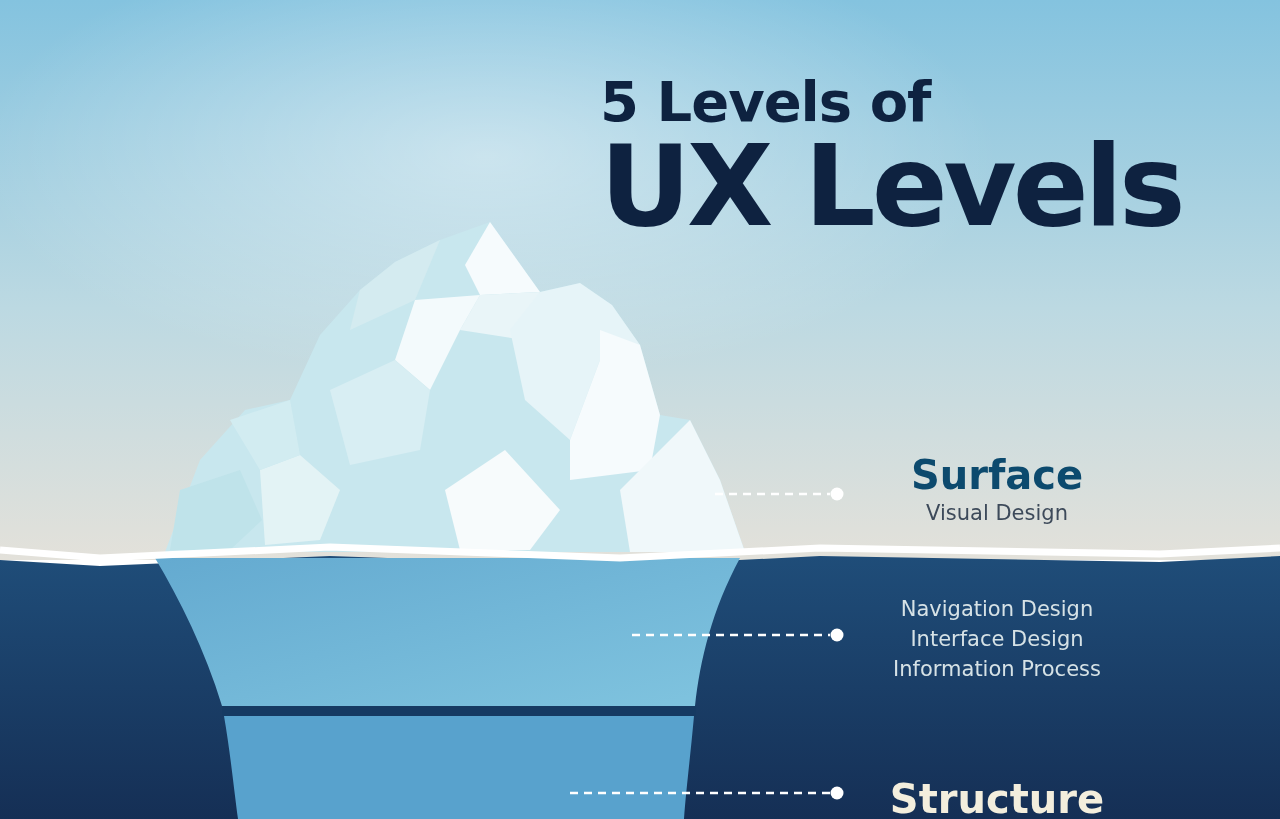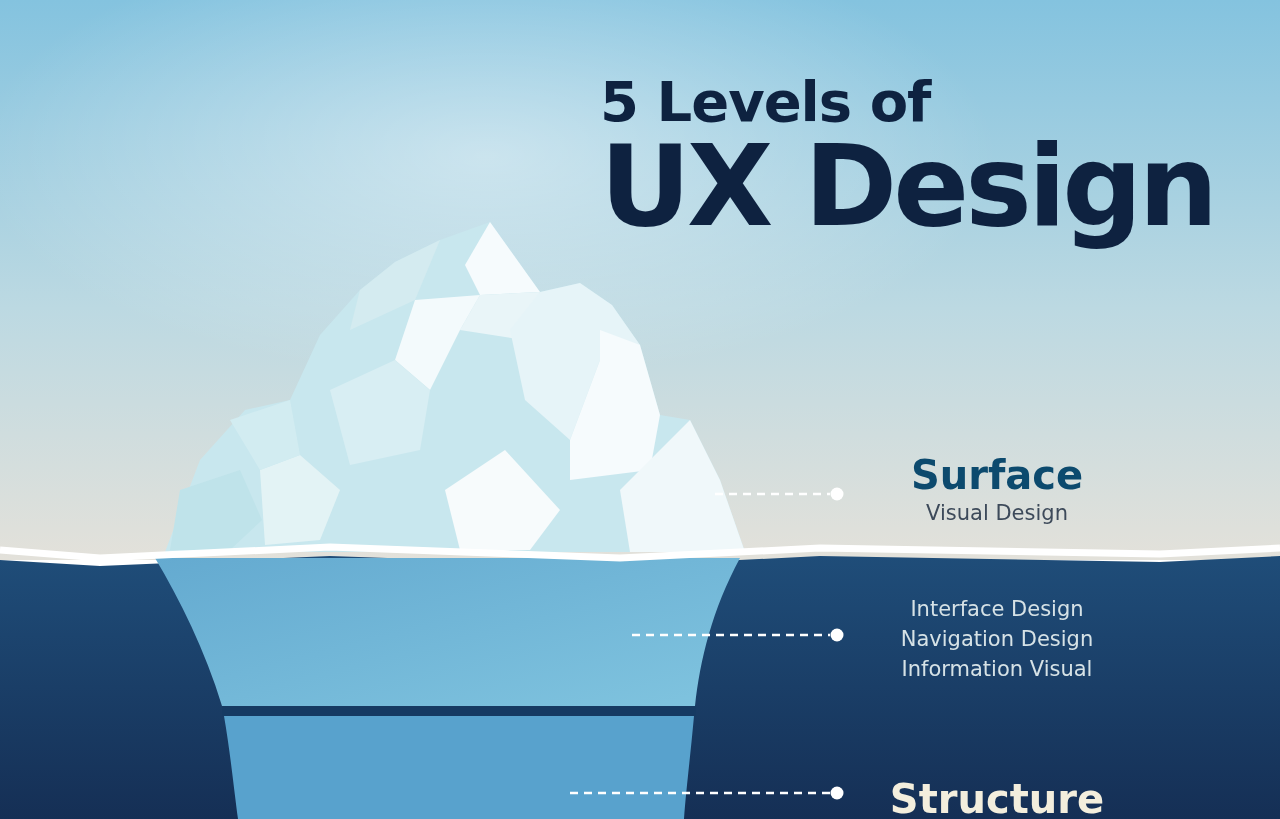--- a/index.html
+++ b/index.html
@@ -83,30 +83,30 @@
       <circle cx="837" cy="635" r="6.5" fill="#ffffff"></circle>
     </g>
     <g>
       <line x1="570" y1="793" x2="830" y2="793" stroke="#ffffff" stroke-width="2.5" stroke-dasharray="8 6"></line>
       <circle cx="837" cy="793" r="6.5" fill="#ffffff"></circle>
     </g>
   </svg>
 
   <div class="title-block">
     <div class="t1">5 Levels of</div>
-    <div class="t2">UX Design</div>
+    <div class="t2">UX Levels</div>
   </div>
 
   <div class="level lv-surface">
     <div class="name">Surface</div>
     <div class="sub">Visual Design</div>
   </div>
 
   <div class="level lv-skeleton">
+    <div class="sub">Navigation Design</div>
     <div class="sub">Interface Design</div>
-    <div class="sub">Navigation Design</div>
-    <div class="sub">Information Visual</div>
+    <div class="sub">Information Process</div>
   </div>
 
   <div class="level lv-structure">
     <div class="name">Structure</div>
   </div>
 </div>
 
 </body></html>

